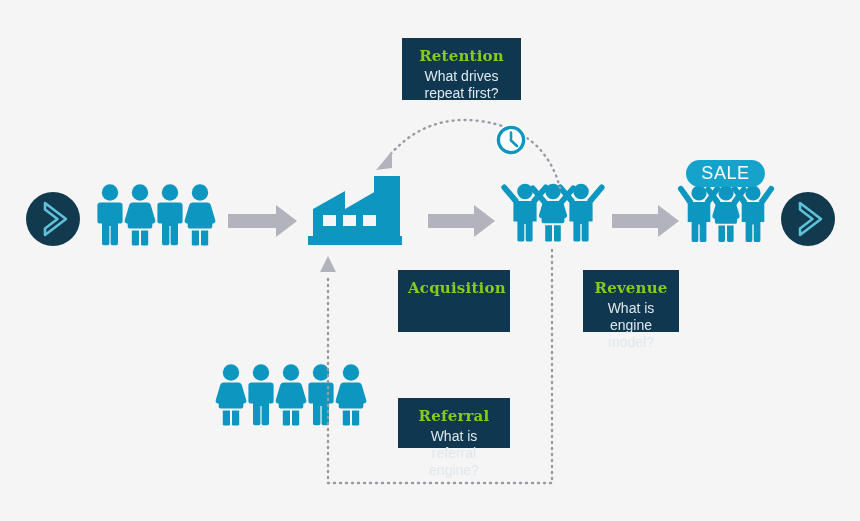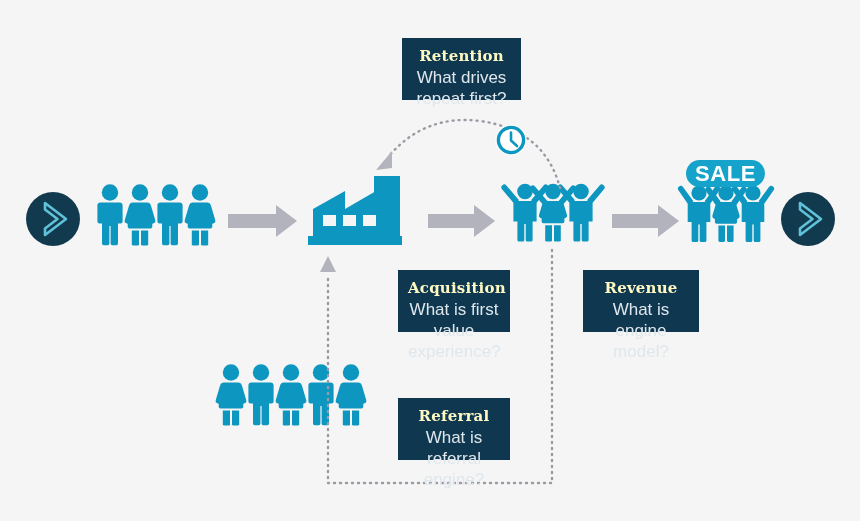--- a/index.html
+++ b/index.html
@@ -19,43 +19,43 @@
     text-align:center;
     box-sizing:border-box;
     padding:9px 10px 11px 10px;
     line-height:1.22;
   }
   .callout .c-title{
     display:block;
     font-family:"DejaVu Serif","Liberation Serif",serif;
     font-weight:700;
     font-size:15px;
-    color:#fef9c3;
+    color:#84cc16;
     letter-spacing:.2px;
     margin-bottom:3px;
   }
   .callout .c-body{
     display:block;
-    font-size:17px;
+    font-size:14px;
     color:#dfe7ec;
     font-family:"Liberation Sans", sans-serif;
   }
   .callout .c-body .ln{display:block;}
 
   #box-acquisition{left:177px;top:100px;width:116px;height:62px;}
   #box-retention  {left:402px;top:38px; width:119px;height:62px;}
   #box-activation {left:398px;top:270px;width:112px;height:62px;}
-  #box-revenue    {left:583px;top:270px;width:116px;height:62px;}
-  #box-referral   {left:398px;top:398px;width:112px;height:62px;}
+  #box-revenue    {left:583px;top:270px;width:96px;height:62px;}
+  #box-referral   {left:398px;top:398px;width:112px;height:50px;}
 
   .sale-text{
     position:absolute;
     left:686px;top:160px;width:79px;height:27px;
     display:flex;align-items:center;justify-content:center;
-    color:#ffffff;font-weight:700;font-size:22px;letter-spacing:.6px;
+    color:#ffffff;font-weight:400;font-size:18px;letter-spacing:.6px;
     font-family:"Liberation Sans", sans-serif;
     pointer-events:none;
   }
 </style>
 </head>
 <body>
 
 <div id="stage">
 
   <svg id="svg-layer" viewBox="0 0 860 521">
@@ -182,24 +182,20 @@
   <div class="callout" id="box-retention">
     <span class="c-title">Retention</span>
     <span class="c-body">
       <span class="ln">What drives</span>
       <span class="ln">repeat first?</span>
     </span>
   </div>
 
   <div class="callout" id="box-activation">
     <span class="c-title">Acquisition</span>
-    <span class="c-body">
-      <span class="ln">What is first value</span>
-      <span class="ln">experience?</span>
-    </span>
   </div>
 
   <div class="callout" id="box-revenue">
     <span class="c-title">Revenue</span>
     <span class="c-body">
       <span class="ln">What is</span>
       <span class="ln">engine model?</span>
     </span>
   </div>
 

